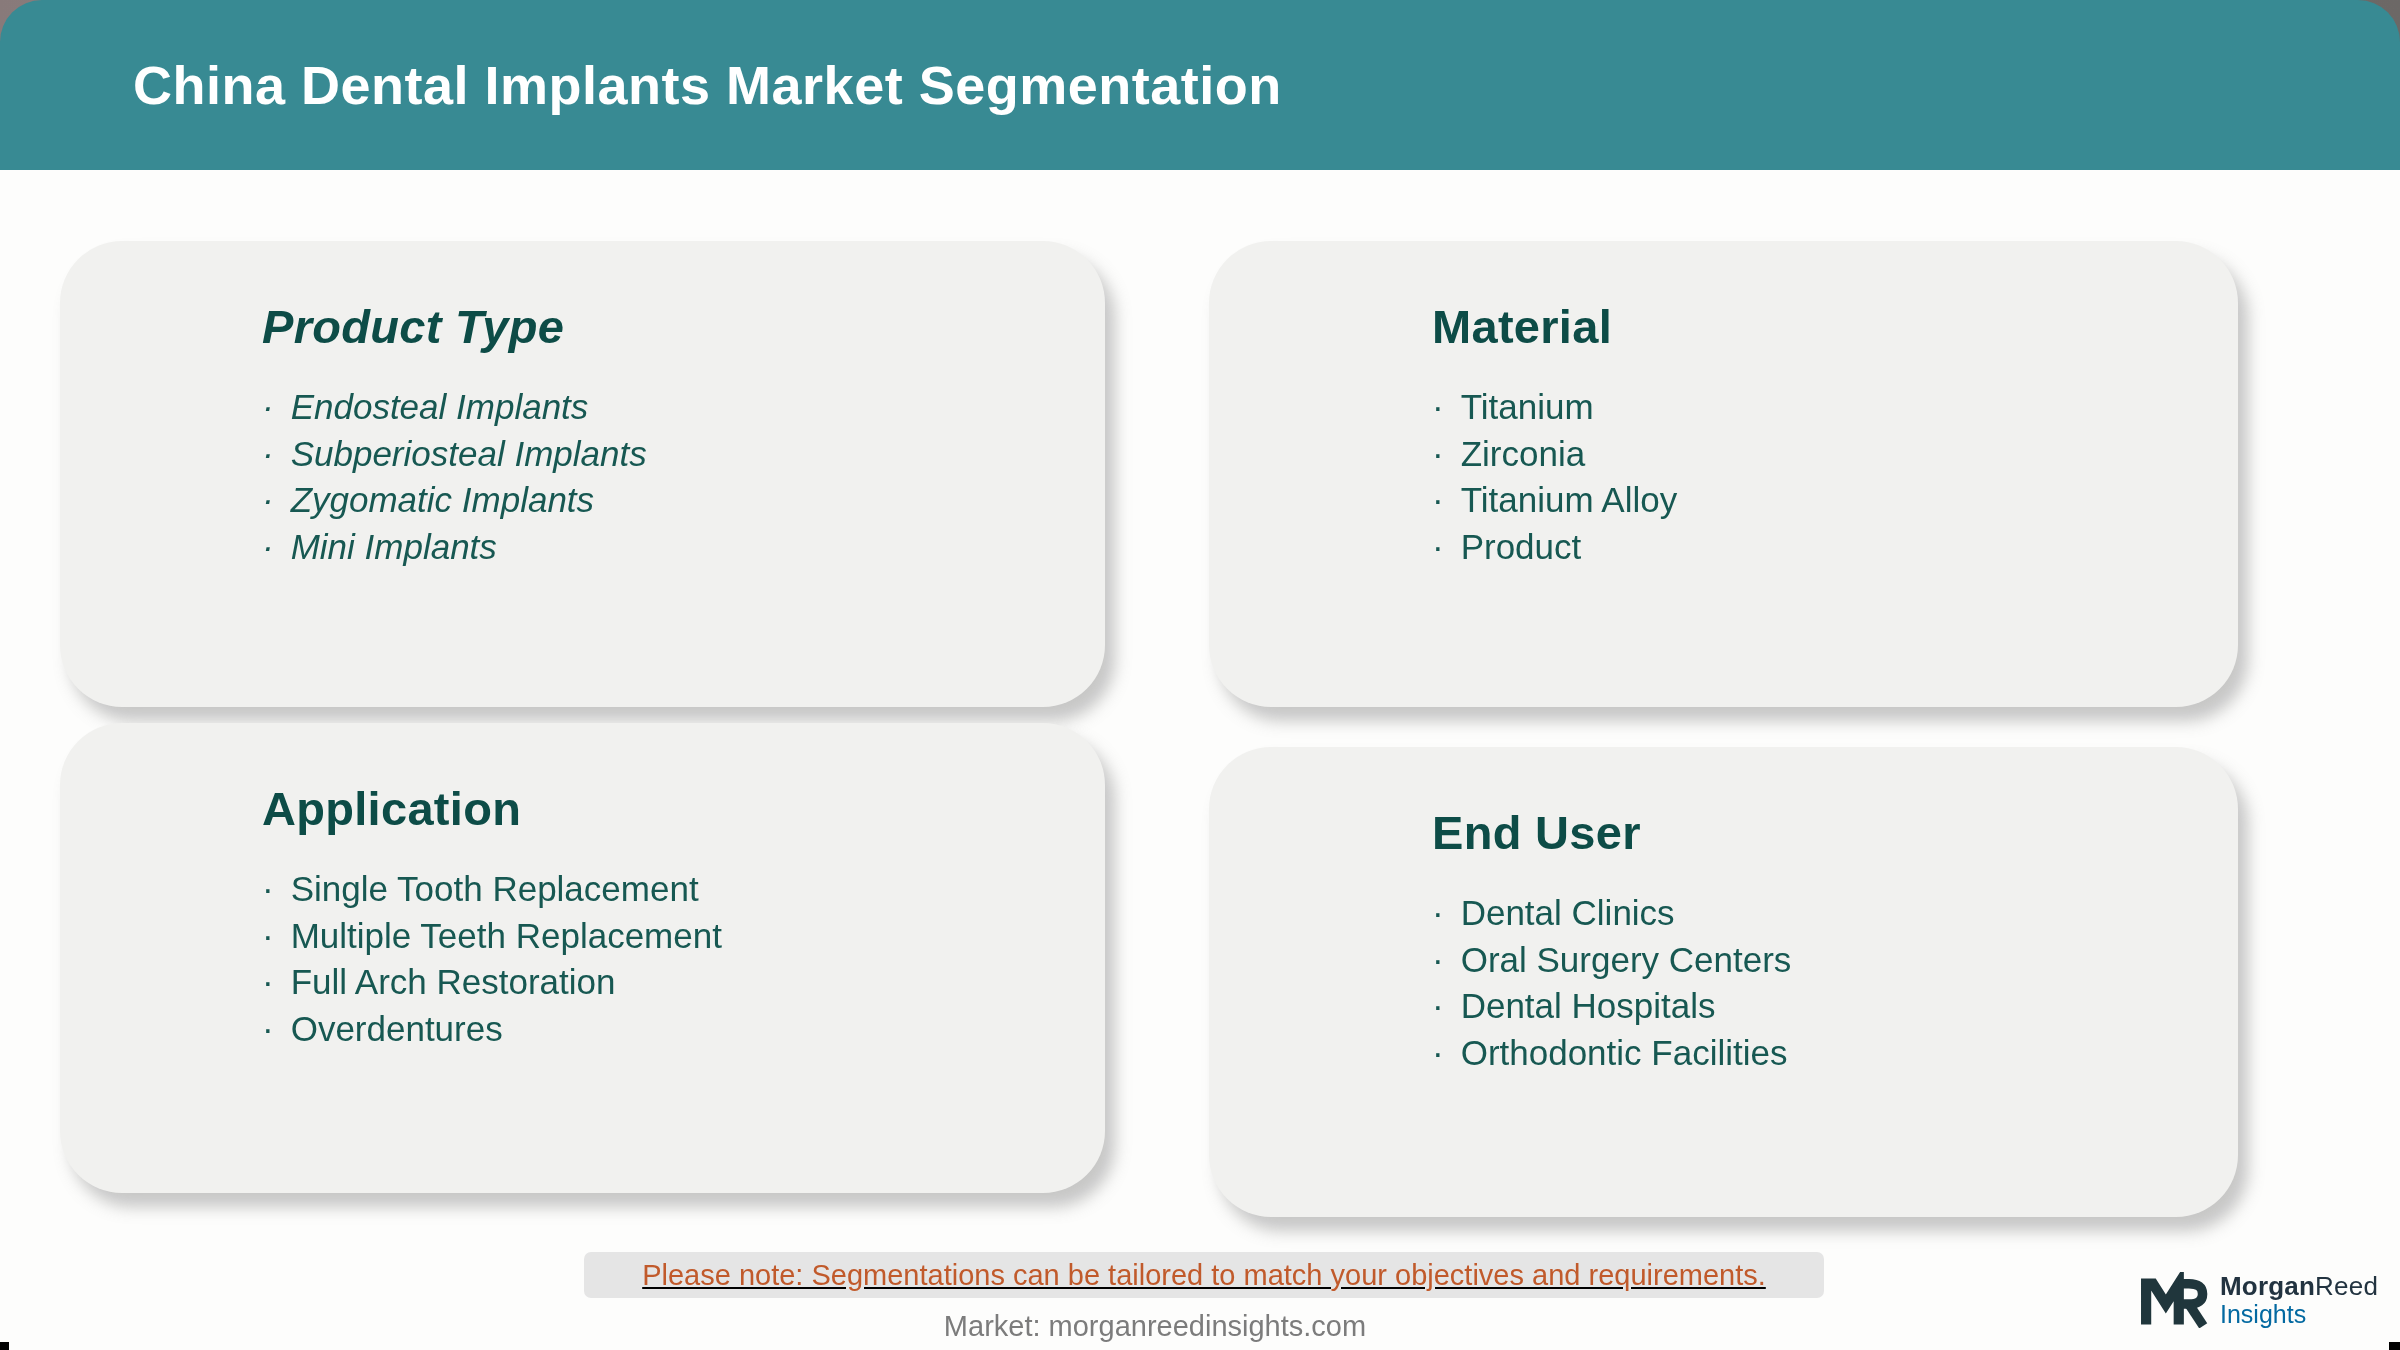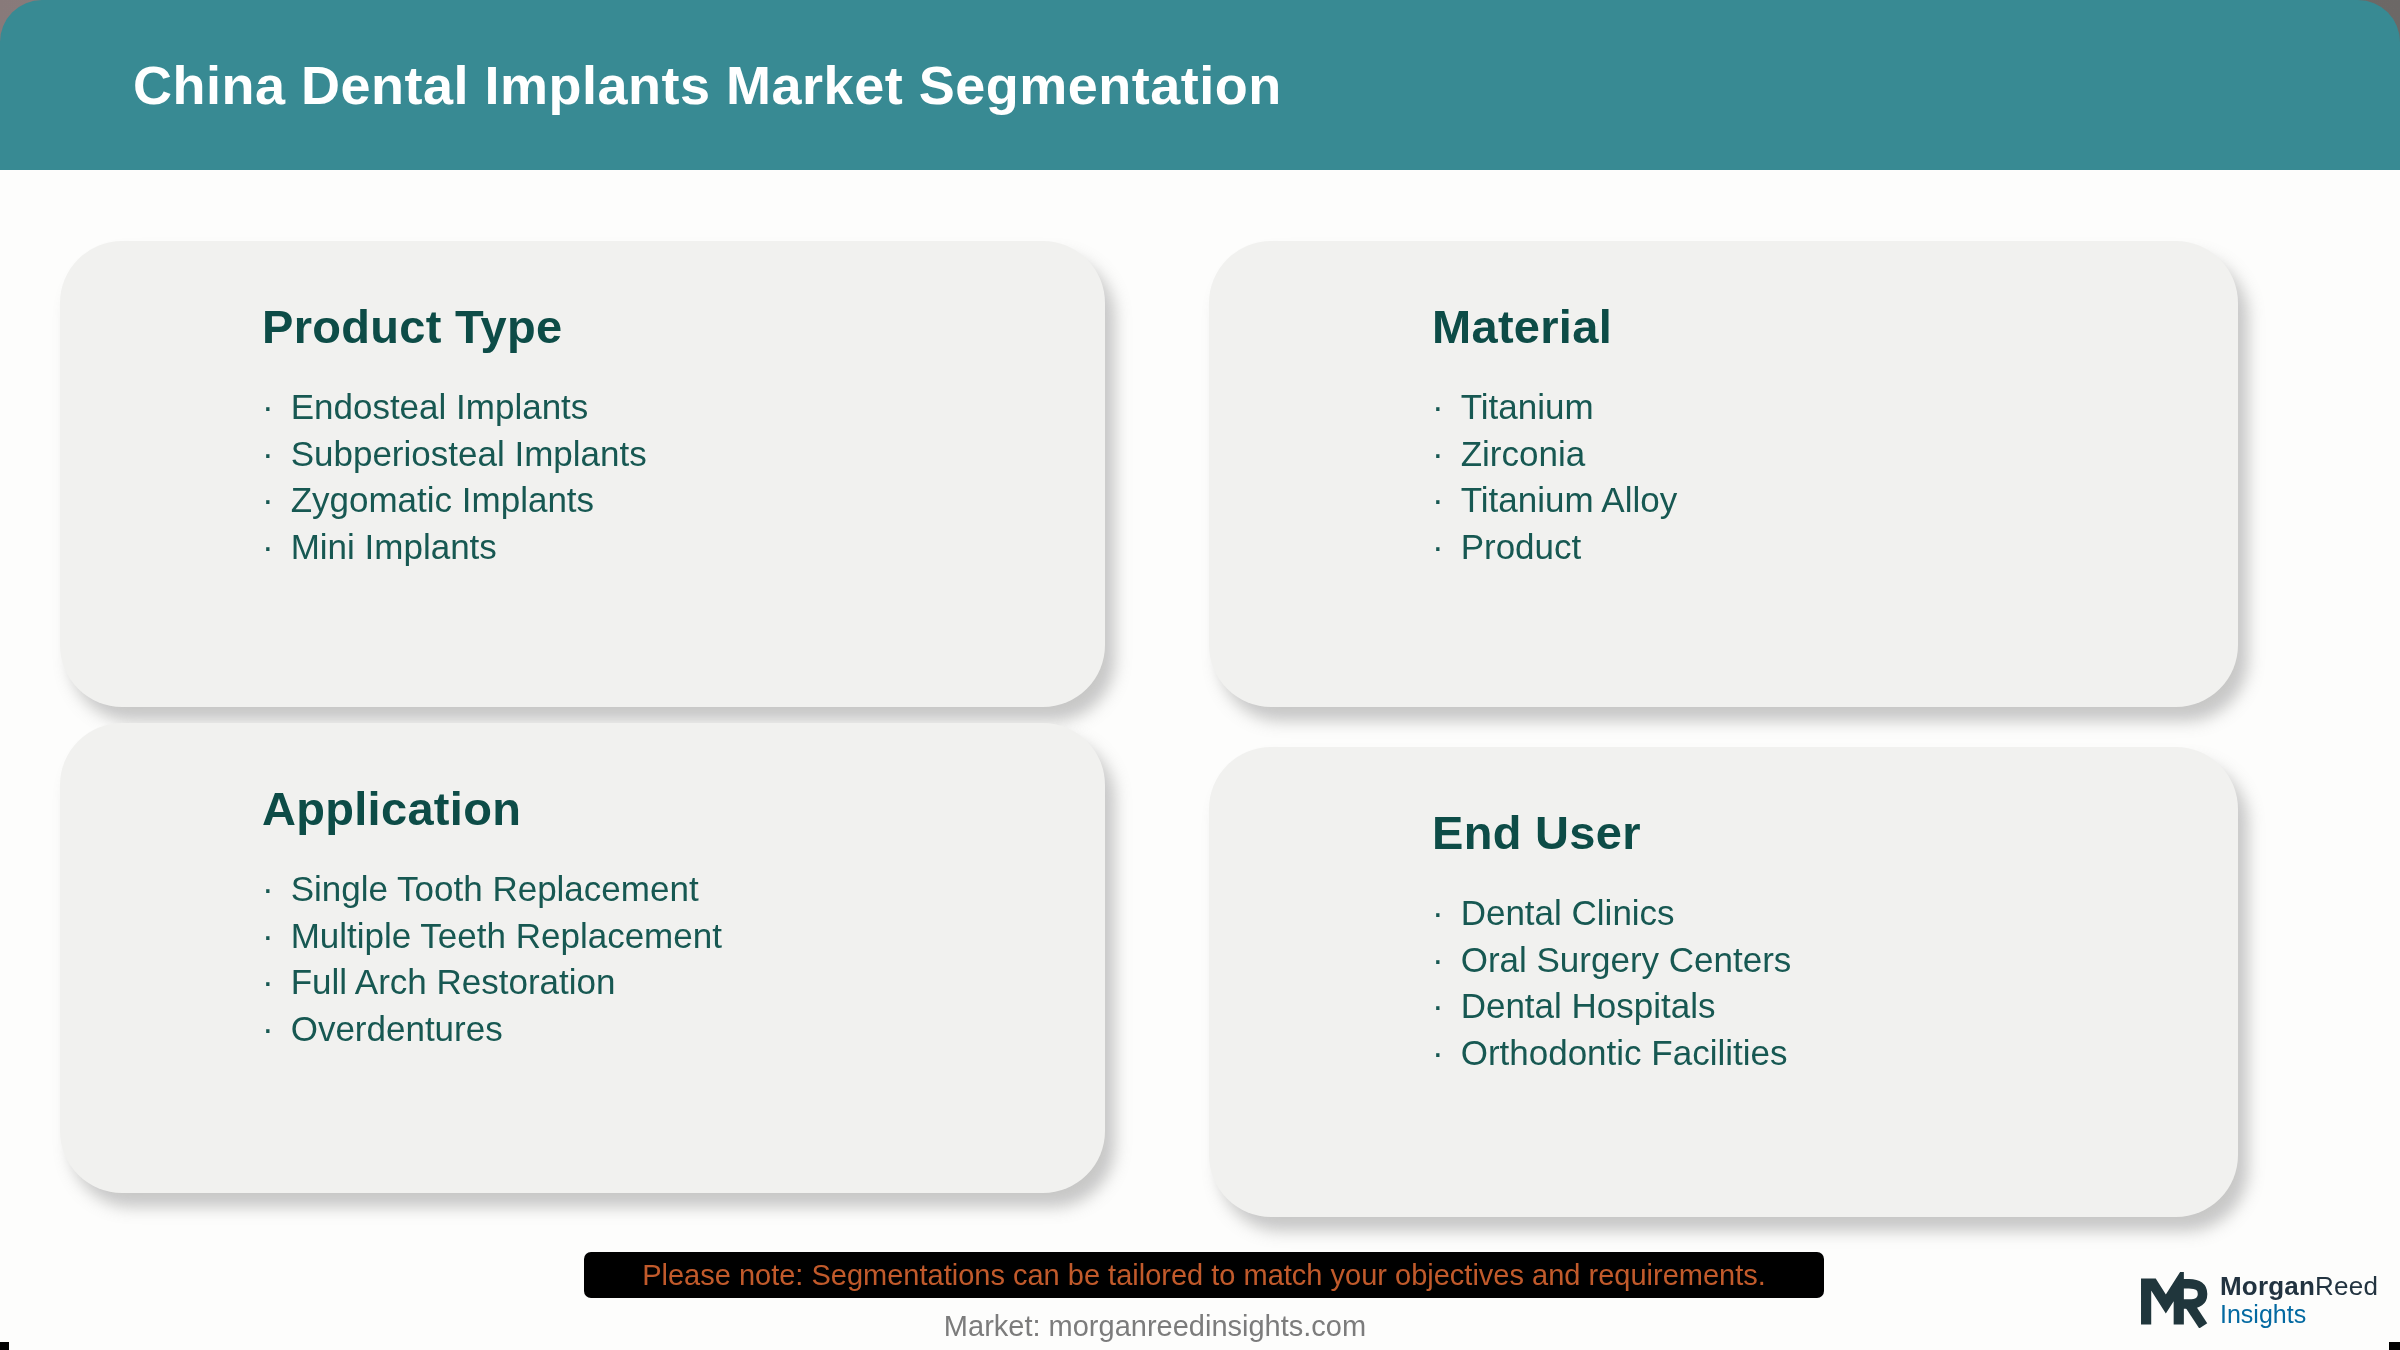--- a/index.html
+++ b/index.html
@@ -34,21 +34,21 @@
   }
 
   .card {
     position: absolute;
     background: #f1f1ef;
     border-radius: 62px;
     box-shadow: 10px 14px 16px rgba(110,110,110,0.38);
     box-sizing: border-box;
     padding-top: 58px;
   }
-  .card.tl { left: 60px;   top: 241px; width: 1045px; height: 466px; padding-left: 202px; }
+  .card.tl { left: 60px;   top: 241px; width: 1045px; height: 466px; padding-left: 202px; font-style: italic; }
   .card.tr { left: 1209px; top: 241px; width: 1029px; height: 466px; padding-left: 223px; }
   .card.bl { left: 60px;   top: 723px; width: 1045px; height: 470px; padding-left: 202px; }
   .card.br { left: 1209px; top: 747px; width: 1029px; height: 470px; padding-left: 223px; }
 
   .card-title {
     margin: 0;
     font-size: 47px;
     font-weight: 700;
     color: #0d4c47;
     letter-spacing: 0.3px;
@@ -65,21 +65,21 @@
     color: #175852;
     line-height: 1.3;
     margin-bottom: 1px;
   }
   .card-list .dot { margin-right: 17px; }
 
   .note-bar {
     position: absolute;
     left: 584px; top: 1252px;
     width: 1240px; height: 46px;
-    background: #000000;
+    background: #e5e5e5;
     border-radius: 7px;
     display: flex; align-items: center; justify-content: center; text-decoration: underline;
   }
   .note-text {
     font-size: 29px;
     color: #c15a2b;
     white-space: nowrap;
   }
 
   .source-line {

